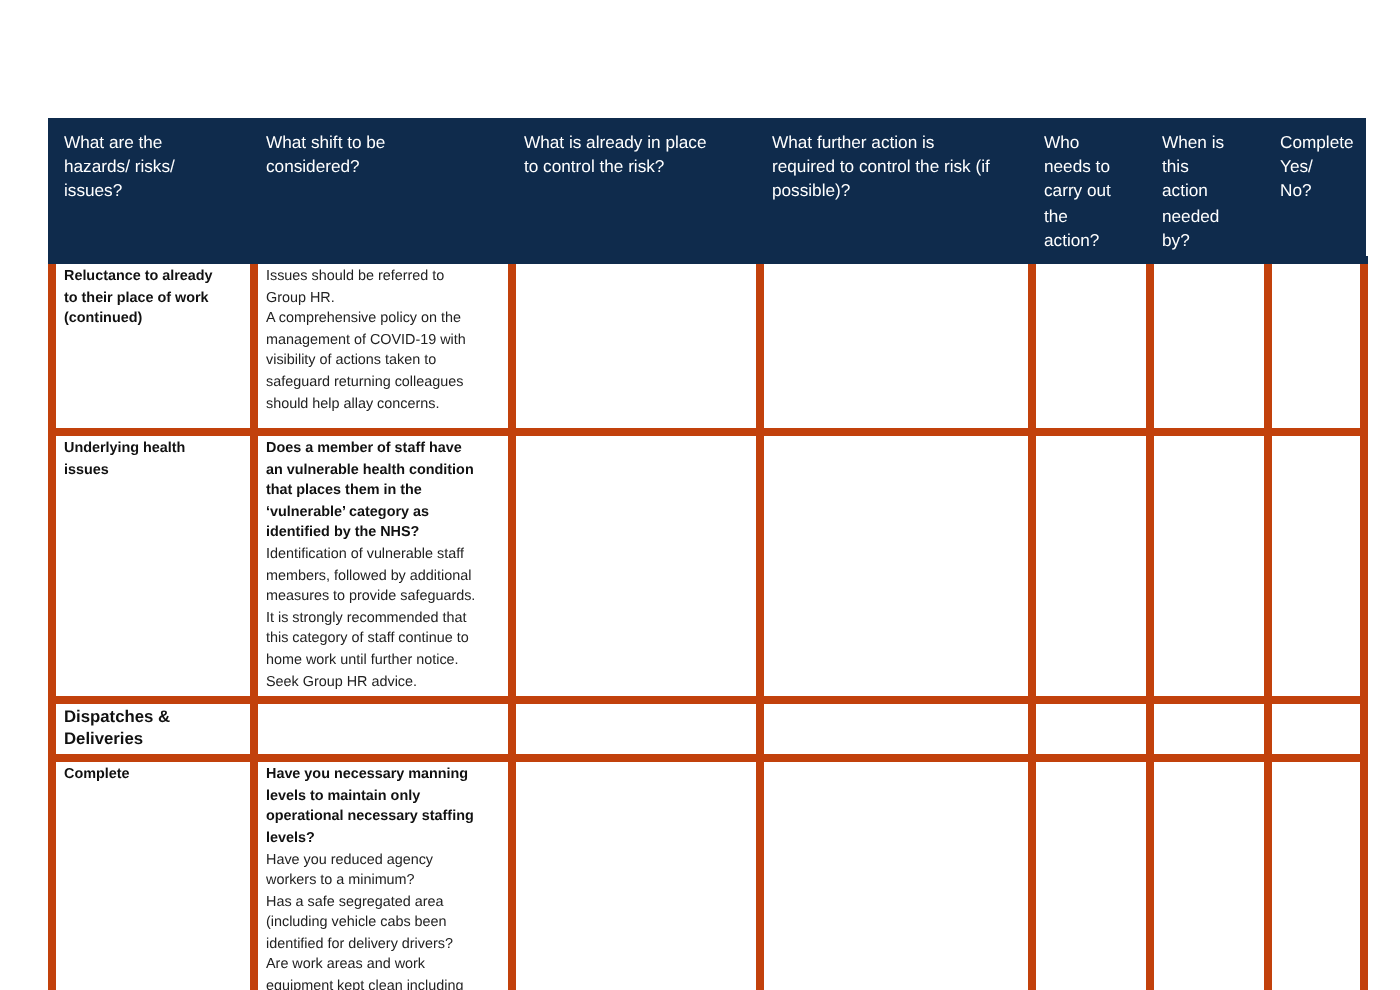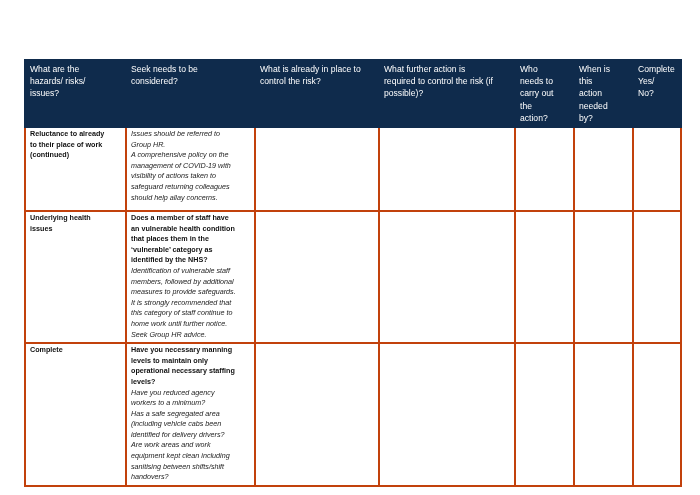--- a/index.html
+++ b/index.html
@@ -22,21 +22,21 @@
     }
     table.risk {
       position: absolute;
       left: 24px;
       top: 59px;
       width: 656px;
       border-collapse: collapse;
       table-layout: fixed;
     }
     table.risk th, table.risk td {
-      border: 2px solid #c2410c;
+      border: 4px solid #c2410c;
       vertical-align: top;
       padding: 1px 16px 2px 4px;
       overflow: hidden;
     }
     table.risk thead th {
       background: #0f2b4c;
       color: #ffffff;
       font-weight: normal;
       text-align: left;
       font-size: 8.6px;
@@ -61,21 +61,20 @@
     .section-label {
       font-weight: bold;
       font-size: 8.4px !important;
       line-height: 11px !important;
     }
     .q-bold {
       font-weight: bold;
       display: block;
     }
     .q-italic {
-      font-style: italic;
       display: block;
       color: #222222;
     }
     .row-reluctance td { height: 79px; }
     .row-underlying td { height: 118px; margin-left: 40px; }
     .row-premises td { height: 118px; }
   </style>
 </head>
 <body>
 
@@ -86,21 +85,21 @@
       <col style="width:129px">
       <col style="width:124px">
       <col style="width:136px">
       <col style="width:59px">
       <col style="width:59px">
       <col style="width:48px">
     </colgroup>
     <thead>
       <tr>
         <th>What are the hazards/ risks/ issues?</th>
-        <th>Seek needs to be considered?</th>
+        <th>What shift to be considered?</th>
         <th>What is already in place to control the risk?</th>
         <th>What further action is required to control the risk (if possible)?</th>
         <th>Who needs to carry out the action?</th>
         <th>When is this action needed by?</th>
         <th>Complete Yes/ No?</th>
       </tr>
     </thead>
     <tbody>
 
       <tr class="row-reluctance">
@@ -123,20 +122,29 @@
           <span class="q-italic">Identification of vulnerable staff members, followed by additional measures to provide safeguards. It is strongly recommended that this category of staff continue to home work until further notice.</span>
           <span class="q-italic">Seek Group HR advice.</span>
         </td>
         <td></td>
         <td></td>
         <td></td>
         <td></td>
         <td></td>
       </tr>
 
+      <tr class="section-row">
+        <td class="section-label">Dispatches &amp; Deliveries</td>
+        <td></td>
+        <td></td>
+        <td></td>
+        <td></td>
+        <td></td>
+        <td></td>
+      </tr>
 
       <tr class="row-premises">
         <td class="hazard">Complete</td>
         <td>
           <span class="q-bold">Have you necessary manning levels to maintain only operational necessary staffing levels?</span>
           <span class="q-italic">Have you reduced agency workers to a minimum?</span>
           <span class="q-italic">Has a safe segregated area (including vehicle cabs been identified for delivery drivers?</span>
           <span class="q-italic">Are work areas and work equipment kept clean including sanitising between shifts/shift handovers?</span>
         </td>
         <td></td>

